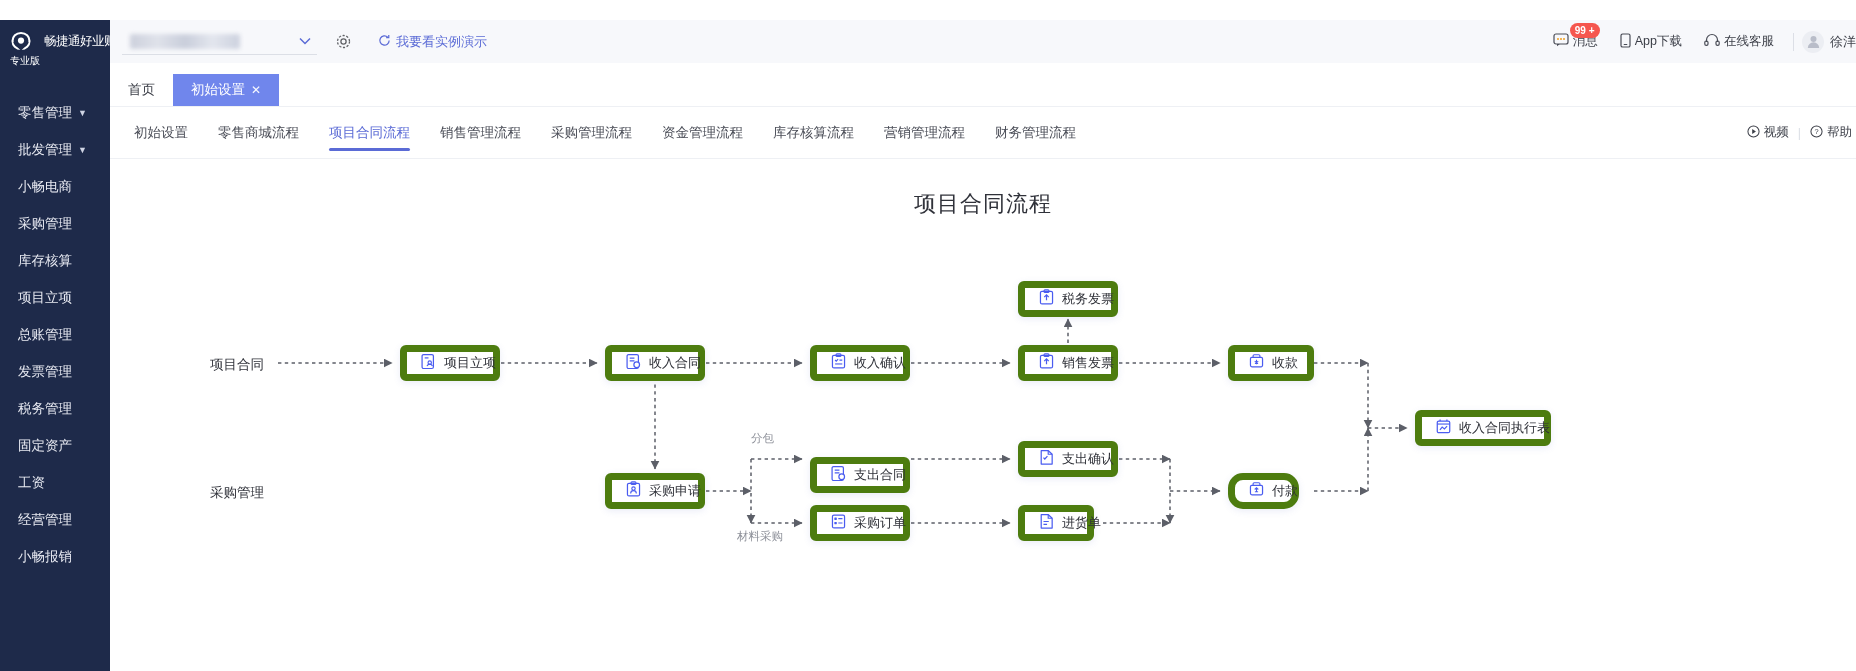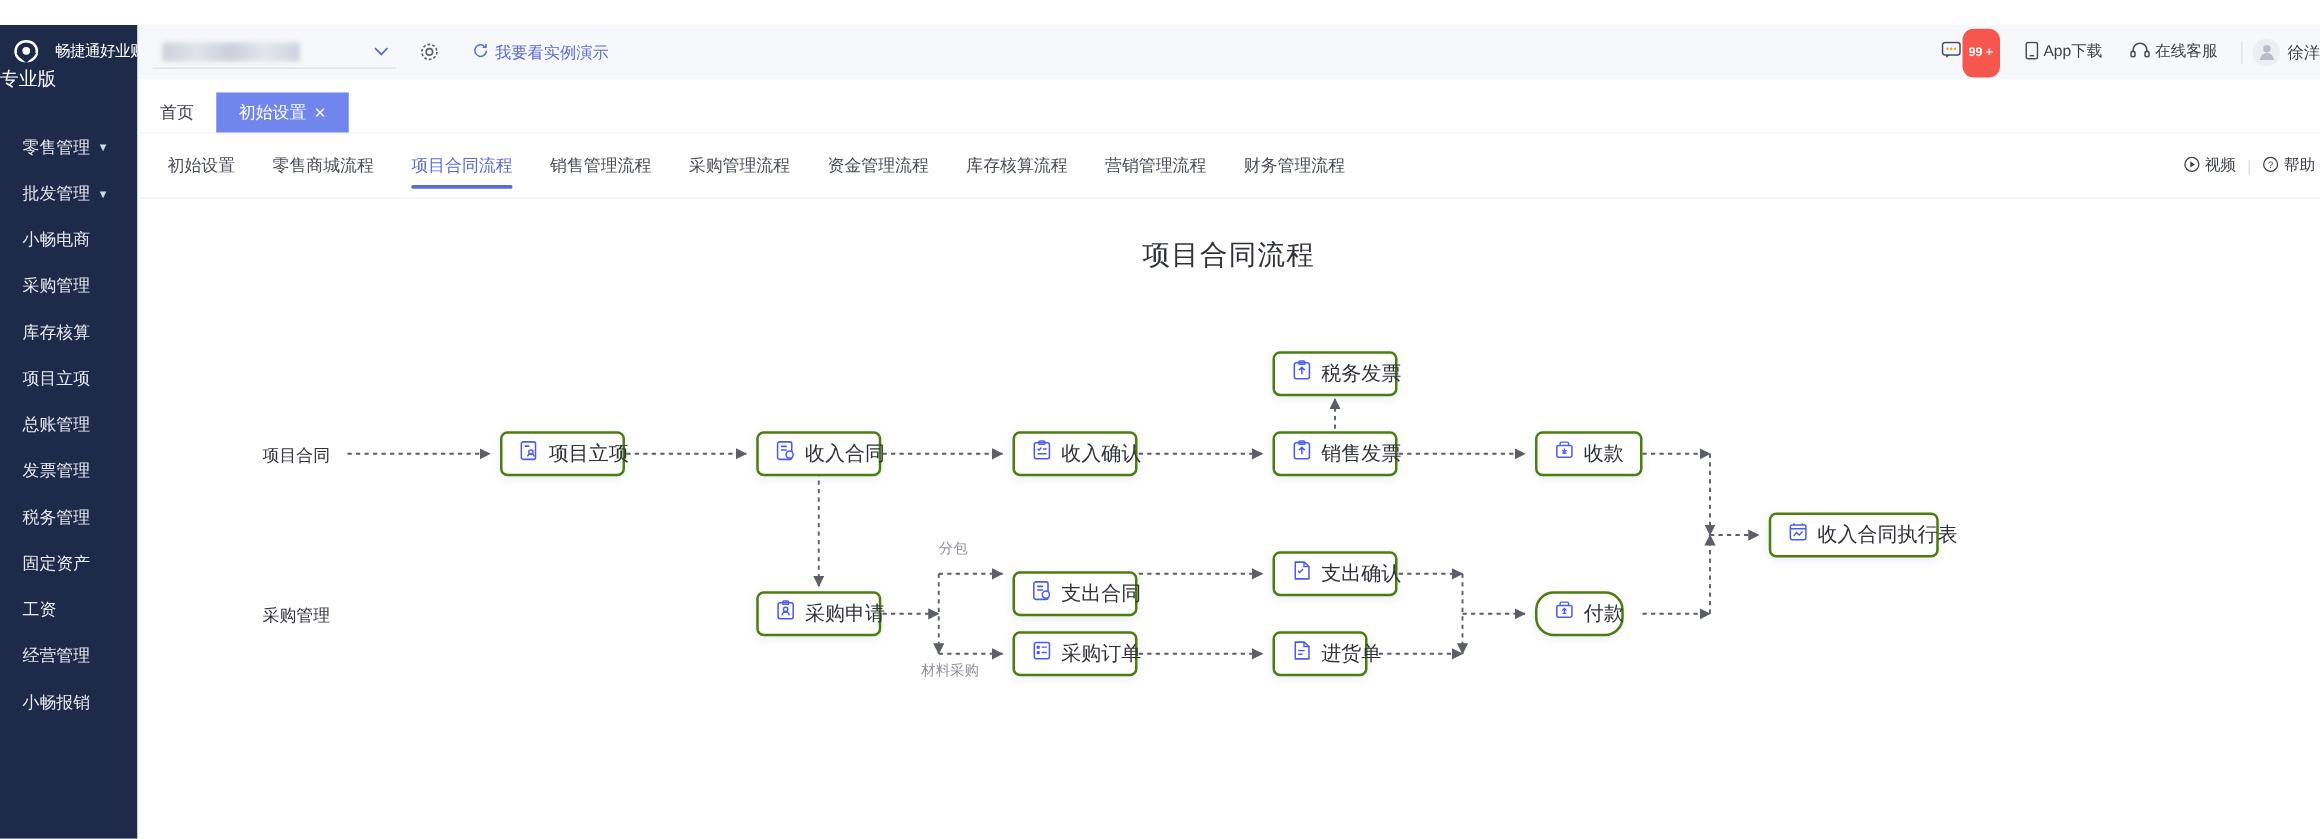--- a/index.html
+++ b/index.html
@@ -16,21 +16,21 @@
     background: #1e2a4a; color: #ffffff;
   }
   .brand { padding: 10px 0 4px 0; text-align: left; }
   .brand-row { display: flex; align-items: center; gap: 12px; padding-left: 10px; }
   .logo-mark {
     width: 22px; height: 22px; border-radius: 50%;
     background: #1e2a4a; position: relative; flex: 0 0 auto;
   }
   .logo-mark svg { display:block; }
   .brand-name { font-size: 12.5px; color: #fff; letter-spacing: -0.5px; white-space: nowrap; }
-  .brand-sub { font-size: 15px; color: #fff; padding-left: 0; margin-top: 2px; }
+  .brand-sub { font-size: 10px; color: #fff; padding-left: 10px; margin-top: 2px; }
 
   .nav-list { margin-top: 22px; }
   .nav-item {
     height: 37px; display: flex; align-items: center;
     padding-left: 18px; font-size: 13.5px; color: #e8eaf2;
     cursor: pointer; white-space: nowrap;
   }
   .nav-caret { margin-left: 6px; font-size: 9px; color: #cfd4e4; }
 
   
@@ -58,21 +58,21 @@
     margin-left: auto; display: flex; align-items: center; gap: 0px;
     padding-right: 0px; font-size: 12.5px; color: #3c3f48;
   }
   .hdr-btn {
     display: flex; align-items: center; gap: 4px; padding: 0 11px;
     cursor: pointer; position: relative; white-space: nowrap;
   }
   .badge {
     position: absolute; top: -10px; left: 28px;
     background: #f5564e; color: #fff; font-size: 10px; font-weight: bold;
-    border-radius: 9px; padding: 13px 5px; line-height: 13px; white-space: nowrap;
+    border-radius: 9px; padding: 1px 5px; line-height: 13px; white-space: nowrap;
   }
   .hdr-divider { width:1px; height: 18px; background: #dcdfe6; margin: 0 8px; }
   .avatar {
     width: 22px; height: 22px; border-radius: 50%; background: #eceef3;
     display:flex; align-items:center; justify-content:center; color:#b9bdc9;
   }
   .user-name { margin-left: 6px; font-size: 13px; color: #3c3f48; white-space: nowrap; }
 
   
   .tabstrip {
@@ -119,24 +119,24 @@
   }
   .diagram-title {
     position: absolute; left: 0; right: 0; top: 30px;
     text-align: center; font-size: 22px; color: #30323a; letter-spacing: 1px;
   }
 
   .svg-layer { position: absolute; inset: 0; }
 
   .node {
     position: absolute; height: 36px;
-    background: #ffffff; border: 2px solid #4d7c0f; border-radius: 6px;
+    background: #ffffff; border: 7px solid #4d7c0f; border-radius: 6px;
     box-shadow: 0 2px 7px rgba(90,105,190,.13);
     display: flex; align-items: center; gap: 7px; padding: 0 13px;
-    font-size: 16px; color: #2f3138; cursor: pointer; white-space: nowrap;
+    font-size: 13px; color: #2f3138; cursor: pointer; white-space: nowrap;
   }
   .node svg { flex: 0 0 auto; }
   .row-label {
     position: absolute; font-size: 13.5px; color: #32343c; white-space: nowrap;
   }
   .edge-label {
     position: absolute; font-size: 11.5px; color: #8d9099; white-space: nowrap;
   }
 </style>
 </head>

